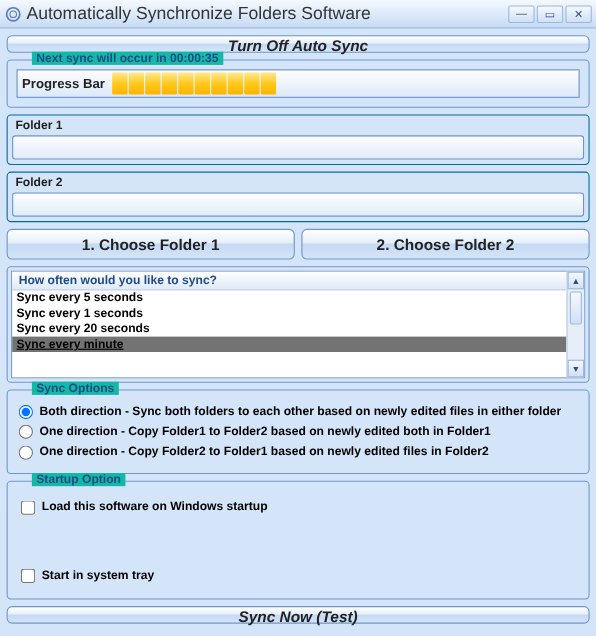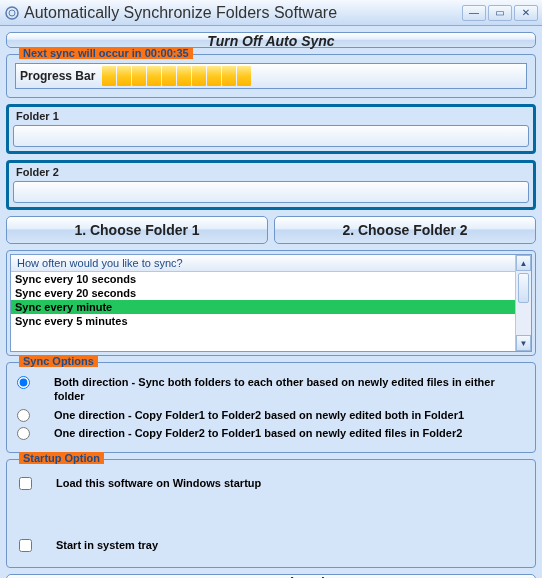--- a/index.html
+++ b/index.html
@@ -57,22 +57,22 @@
   border: 1px solid #6f96c9;
   border-radius: 4px;
   padding: 8px 8px 8px 8px;
   margin-bottom: 6px;
   position: relative;
   background: #d5e5f9;
 }
 .legend {
   position: absolute;
   top: -8px;
-  left: 12px;
-  background: #f97316;
+  left: 22px;
+  background: #14b8a6;
   padding: 0 4px;
   font-size: 11px;
   font-weight: bold;
   color: #214b87;
   text-align: right;
 }
 .progress-wrap {
   height: 26px;
   border: 1px solid #6f96c9;
   border-radius: 0;
@@ -97,21 +97,21 @@
   left: 86px;
   top: 2px;
   bottom: 2px;
 }
 .pblock {
   width: 14px;
   background: linear-gradient(to bottom, #ffe98c, #ffc91f, #ffb400);
   border-radius: 1px;
 }
 .folder-group {
-  border: 3px solid #0369a1;
+  border: 1px solid #0369a1;
   border-radius: 4px;
   padding: 3px 4px 4px 4px;
   margin-bottom: 6px;
   background: #d5e5f9;
 }
 .folder-label {
   font-size: 11px;
   font-weight: bold;
   margin-bottom: 3px;
   margin-left: 3px;
@@ -154,31 +154,31 @@
   border: 1px solid #7b9ed0;
   height: 98px;
   position: relative;
   display: flex;
 }
 .list-inner { flex: 1; overflow: hidden; }
 .list-header {
   background: linear-gradient(to bottom, #fefefe, #dfeaf8);
   border-bottom: 1px solid #b5c9e6;
   font-size: 11px;
-  font-weight: normal;
+  font-weight: bold;
   color: #214b87;
   padding: 2px 6px;
 }
 .list-item {
   font-size: 11px;
   font-weight: bold;
   padding: 1px 4px;
   cursor: pointer;
 }
-.list-item.selected { background: #22c55e; }
+.list-item.selected { background: #737373; text-decoration: underline; }
 .vscroll {
   width: 16px;
   background: #e7eef9;
   border-left: 1px solid #b5c9e6;
   position: relative;
 }
 .vsa {
   height: 16px;
   background: linear-gradient(to bottom, #f5f9fe, #d0e0f5);
   border: 1px solid #9db8dd;
@@ -187,21 +187,21 @@
 }
 .vst {
   position: absolute; left: 2px; right: 2px; top: 18px; height: 30px;
   background: linear-gradient(to bottom, #f5f9fe, #cfe0f6);
   border: 1px solid #9db8dd;
   border-radius: 2px;
 }
 .radio-row, .check-row {
   display: flex;
   align-items: flex-start;
-  gap: 24px;
+  gap: 6px;
   margin: 4px 2px;
   font-size: 11px;
   font-weight: bold;
 }
 .radio-row input, .check-row input {
   margin-top: 1px;
 }
 .radio-row label, .check-row label { line-height: 1.3; cursor: pointer; }
 .startup-row {
   display: flex;
@@ -264,24 +264,24 @@
   <div class="choosers">
     <button class="choose-btn">1. Choose Folder 1</button>
     <button class="choose-btn">2. Choose Folder 2</button>
   </div>
 
   <div class="list-box-wrap">
     <div class="list-box">
       <div class="list-inner">
         <div class="list-header">How often would you like to sync?</div>
         <div id="list-items">
-            <div class="list-item">Sync every 10 seconds</div>
+            <div class="list-item">Sync every 5 seconds</div>
+            <div class="list-item">Sync every 1 seconds</div>
             <div class="list-item">Sync every 20 seconds</div>
             <div class="list-item selected">Sync every minute</div>
-            <div class="list-item">Sync every 5 minutes</div>
           </div>
       </div>
       <div class="vscroll">
         <div class="vsa">▲</div>
         <div class="vst"></div>
         <div class="vsa" style="position:absolute;bottom:0;left:0;right:0">▼</div>
       </div>
     </div>
   </div>
 

